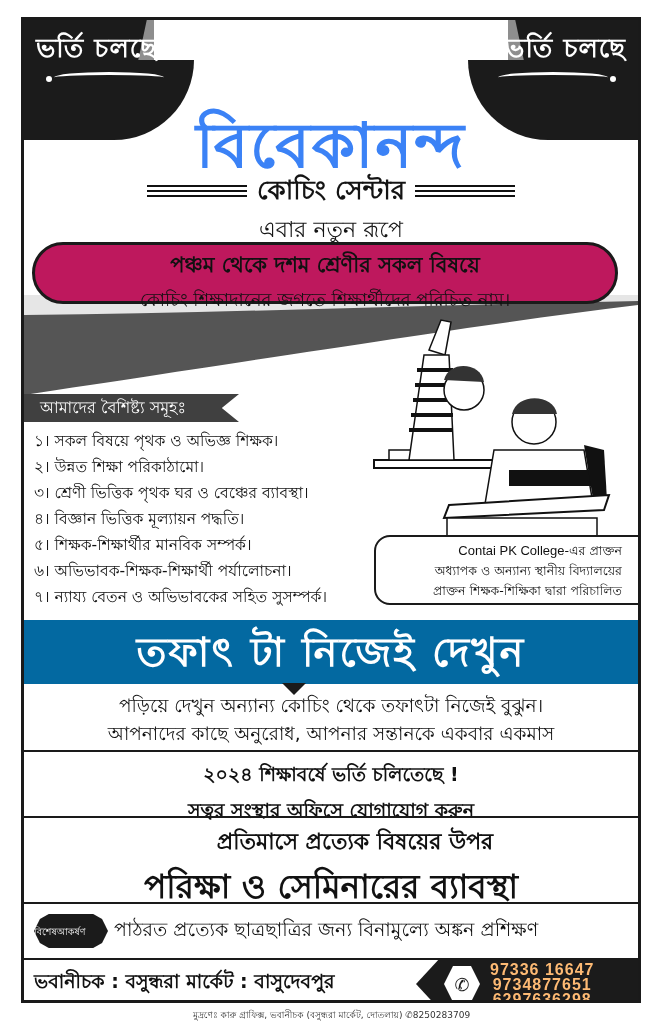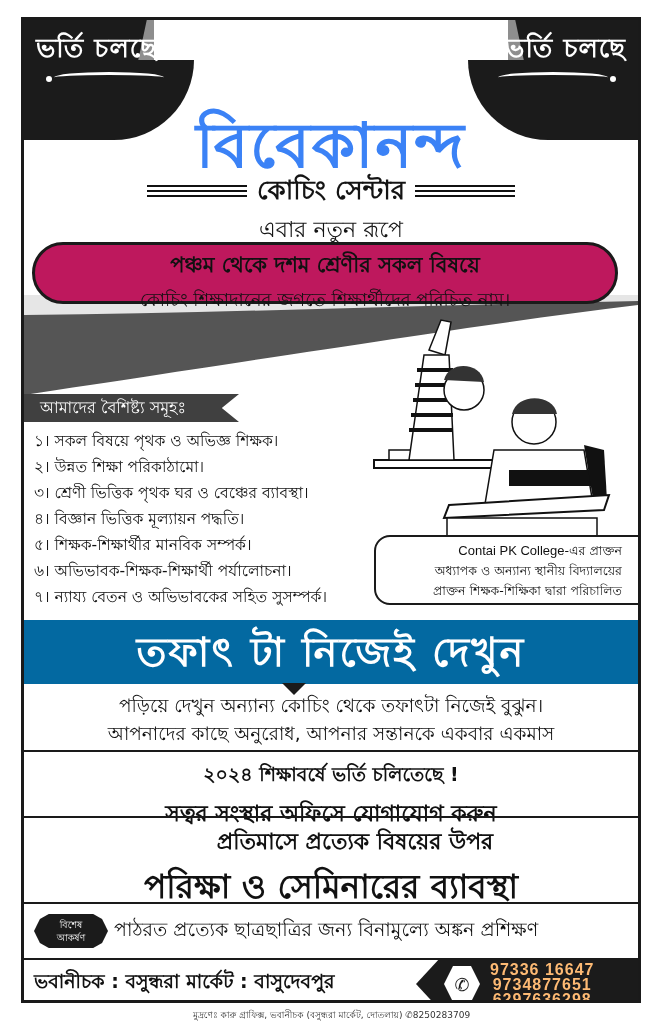--- a/index.html
+++ b/index.html
@@ -43,26 +43,26 @@
   .illustration{position:absolute;left:345px;top:290px;width:260px;height:230px;z-index:2;}
   .callout{position:absolute;left:350px;top:515px;width:266px;height:70px;border:2px solid #1a1a1a;border-radius:16px 0 0 16px;background:#fff;box-sizing:border-box;text-align:right;padding:4px 16px 0 0;font-size:12.5px;line-height:20px;z-index:3;}
   .callout .en{font-family:"Liberation Sans",sans-serif;font-size:13px;}
 
   .diff-band{position:absolute;left:0;top:600px;width:614px;height:64px;background:#0369a1;color:#fff;text-align:center;font-weight:bold;font-size:40px;line-height:64px;letter-spacing:2px;}
   .diff-arrow{position:absolute;left:258px;top:663px;width:0;height:0;border-left:12px solid transparent;border-right:12px solid transparent;border-top:12px solid #1b1b1b;}
   .appeal{position:absolute;left:0;top:666px;width:614px;height:64px;text-align:center;font-size:18.5px;line-height:28px;padding-top:6px;box-sizing:border-box;}
   .section{position:absolute;left:0;width:614px;border-top:2px solid #1a1a1a;box-sizing:border-box;text-align:center;}
   .admission{top:730px;height:66px;}
   .admission .l1{font-weight:bold;font-size:19px;margin-top:8px;}
-  .admission .l2{font-weight:bold;font-size:22px;margin-top:4px;}
+  .admission .l2{font-weight:bold;font-size:19px;margin-top:4px;}
   .exam{top:796px;height:86px;}
   .exam .l1{font-weight:bold;font-size:22px;margin-top:6px;padding-left:48px;}
   .exam .l2{font-weight:bold;font-size:33px;margin-top:0px;}
   .special{top:882px;height:56px;display:flex;align-items:center;}
-  .badge{margin-left:10px;width:74px;height:34px;background:#1b1b1b;color:#fff;font-size:9.5px;line-height:13px;display:flex;flex-direction:column;justify-content:center;align-items:center;clip-path:polygon(0 50%,8% 15%,20% 0,80% 0,92% 15%,100% 50%,92% 85%,80% 100%,20% 100%,8% 85%);}
+  .badge{margin-left:10px;width:74px;height:34px;background:#1b1b1b;color:#fff;font-size:9.5px;line-height:13px;display:flex;flex-direction:row;align-items:center;clip-path:polygon(0 50%,8% 15%,20% 0,80% 0,92% 15%,100% 50%,92% 85%,80% 100%,20% 100%,8% 85%);}
   .special-text{font-size:19px;margin-left:6px;white-space:nowrap;}
   .contact{top:938px;height:48px;display:flex;align-items:center;}
   .address{font-weight:bold;font-size:19px;margin-left:10px;white-space:nowrap;}
   .phone-block{position:absolute;right:0;top:0;width:222px;height:48px;background:#1b1b1b;clip-path:polygon(10% 0,100% 0,100% 100%,10% 100%,0 50%);display:flex;align-items:center;}
   .phone-icon{width:36px;height:36px;margin-left:28px;background:#fff;clip-path:polygon(25% 0,75% 0,100% 50%,75% 100%,25% 100%,0 50%);display:flex;align-items:center;justify-content:center;color:#1b1b1b;font-size:18px;}
   .phones{margin-left:10px;color:#fdba74;font-family:"Liberation Sans",sans-serif;font-weight:bold;font-size:16px;line-height:15px;letter-spacing:1px;}
 
   .credit{position:absolute;left:0;top:1008px;width:663px;text-align:center;font-size:9px;color:#333;}
 </style>
 </head>

